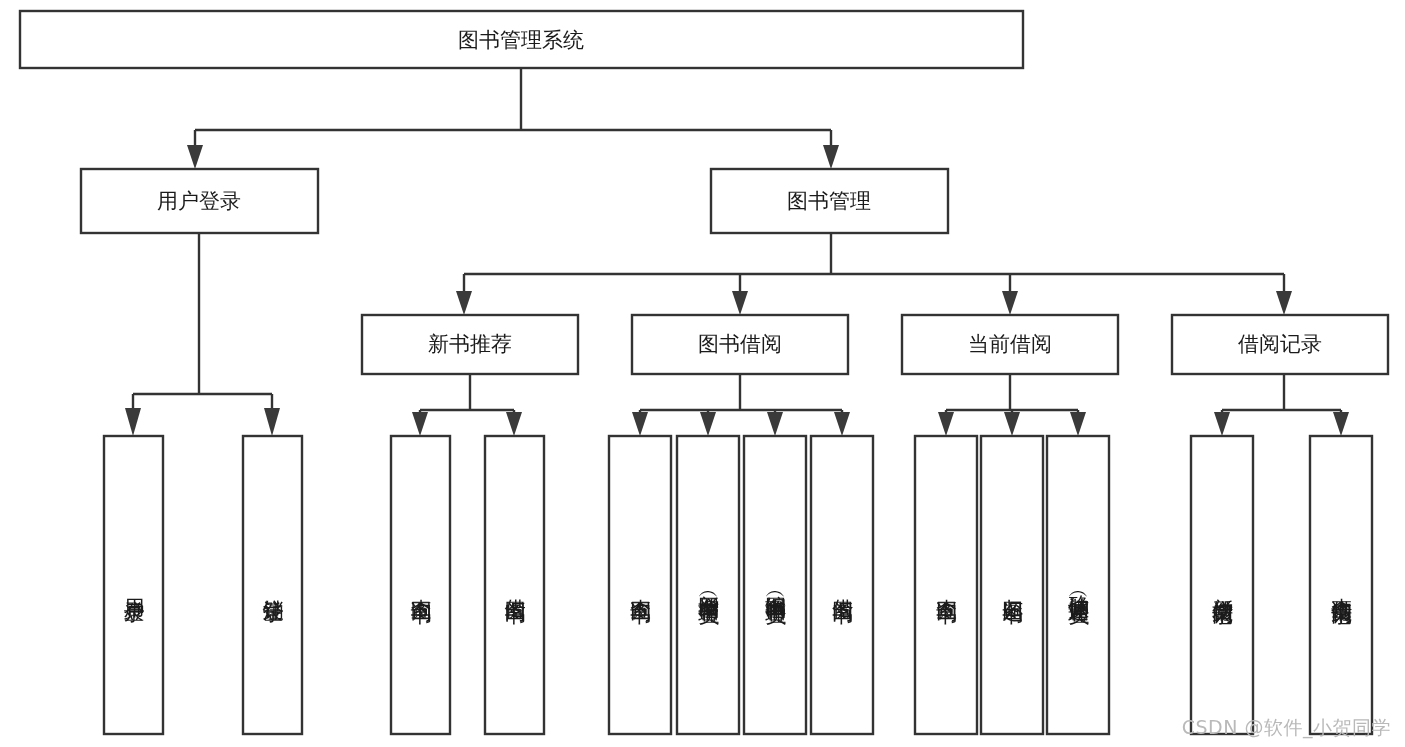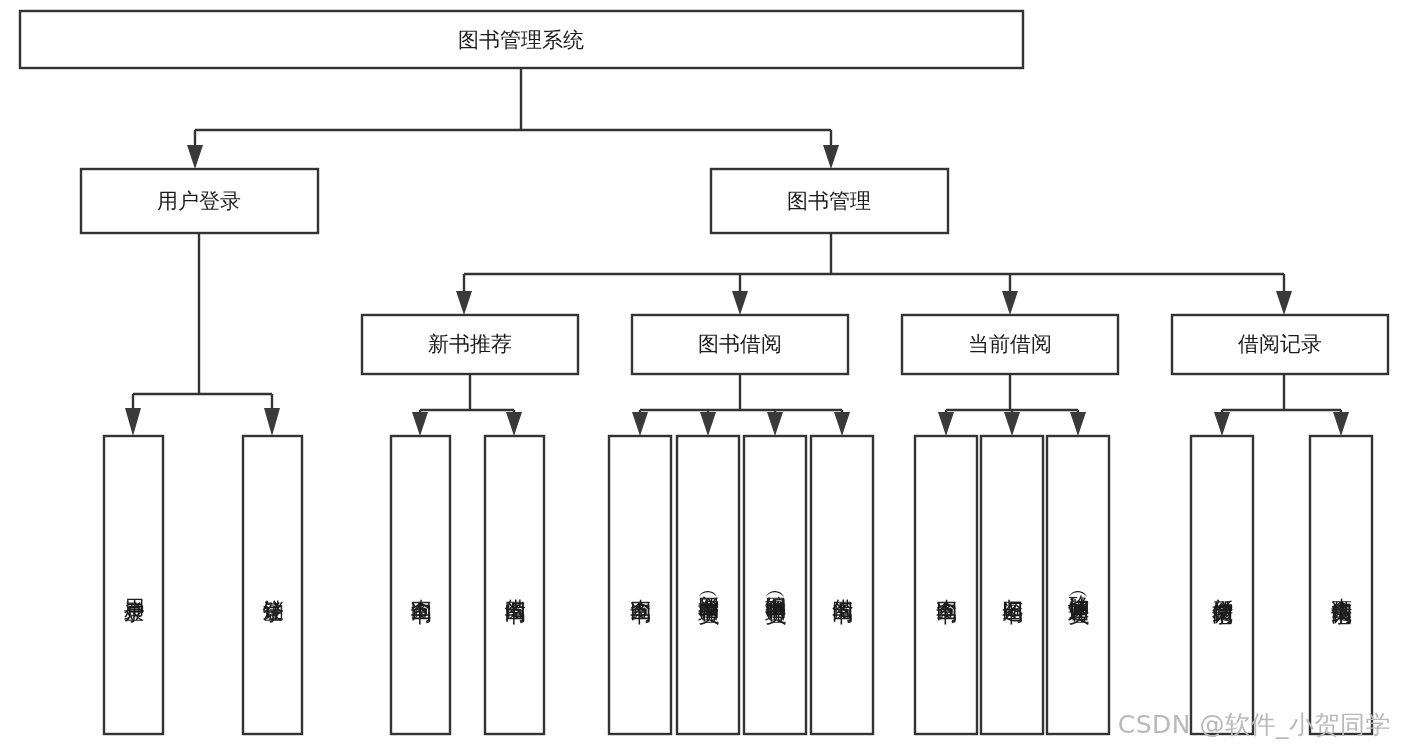--- a/index.html
+++ b/index.html
@@ -65,21 +65,21 @@
     color: #1b1b1b;
     letter-spacing: 1.5px;
     white-space: nowrap;
     text-align: start;
   }
   .watermark {
     position: absolute;
     right: 14px;
     bottom: 6px;
     font-family: "DejaVu Sans", "Liberation Sans", sans-serif;
-    font-size: 25px;
+    font-size: 19px;
     color: #b9b9b9;
     letter-spacing: 0.5px;
     user-select: none;
   }
 </style>
 </head>
 <body>
 
 <div id="diagram-root">
 

